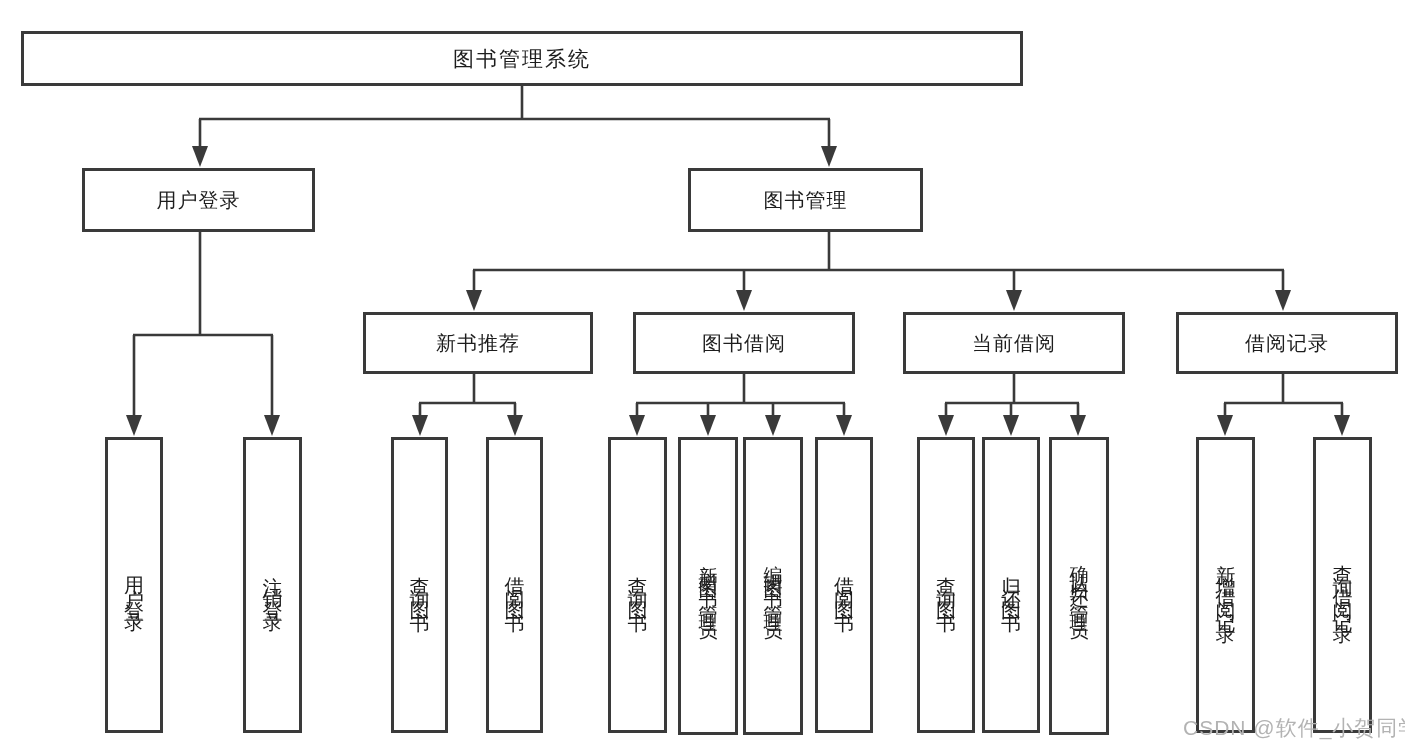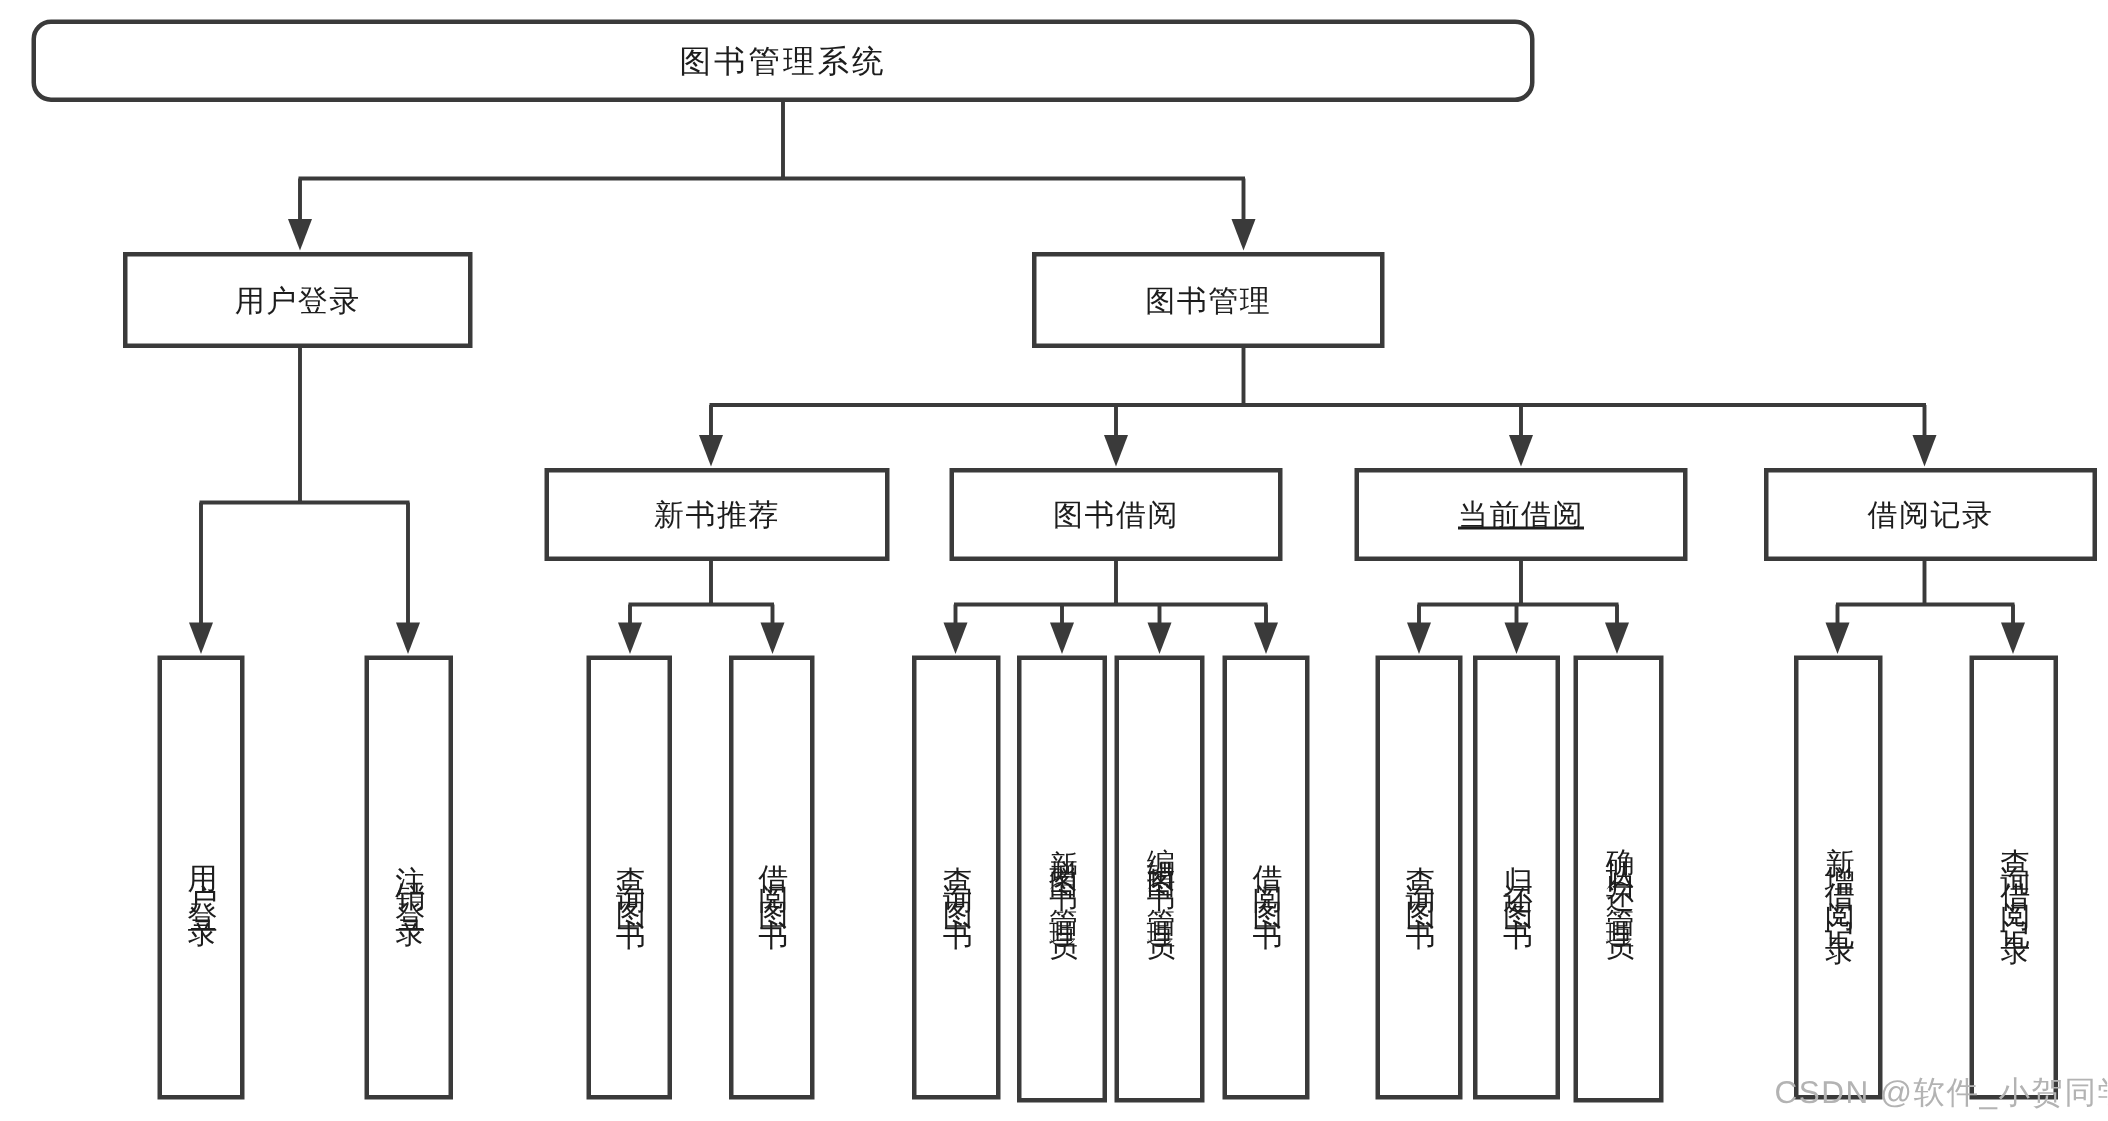--- a/index.html
+++ b/index.html
@@ -78,28 +78,28 @@
         <polygon points="765,415 781,415 773,436"></polygon>
         <polygon points="836,415 852,415 844,436"></polygon>
         <polygon points="938,415 954,415 946,436"></polygon>
         <polygon points="1003,415 1019,415 1011,436"></polygon>
         <polygon points="1070,415 1086,415 1078,436"></polygon>
         <polygon points="1217,415 1233,415 1225,436"></polygon>
         <polygon points="1334,415 1350,415 1342,436"></polygon>
       </g>
   </svg>
 
-  <div class="box box-root" style="left:21px;top:13px;width:1002px;height:55px;border-radius:13px;">图书管理系统</div>
+  <div class="box box-root" style="left:21px;top:31px;width:1002px;height:55px;">图书管理系统</div>
 
   <div class="box" style="left:82px;top:168px;width:233px;height:64px;">用户登录</div>
   <div class="box" style="left:688px;top:168px;width:235px;height:64px;">图书管理</div>
 
   <div class="box" style="left:363px;top:312px;width:230px;height:62px;">新书推荐</div>
   <div class="box" style="left:633px;top:312px;width:222px;height:62px;">图书借阅</div>
-  <div class="box" style="left:903px;top:312px;width:222px;height:62px;text-decoration:underline;">当前借阅</div>
+  <div class="box" style="left:903px;top:312px;width:222px;height:62px;">当前借阅</div>
   <div class="box" style="left:1176px;top:312px;width:222px;height:62px;">借阅记录</div>
 
   <div class="box box-v" style="left:105px;top:437px;width:58px;height:296px;">用户登录</div>
   <div class="box box-v" style="left:243px;top:437px;width:59px;height:296px;">注销登录</div>
 
   <div class="box box-v" style="left:391px;top:437px;width:57px;height:296px;">查询图书</div>
   <div class="box box-v" style="left:486px;top:437px;width:57px;height:296px;">借阅图书</div>
 
   <div class="box box-v" style="left:608px;top:437px;width:59px;height:296px;">查询图书</div>
   <div class="box box-v leaf-long" style="left:678px;top:437px;width:60px;height:298px;">新增图书（管理员）</div>

